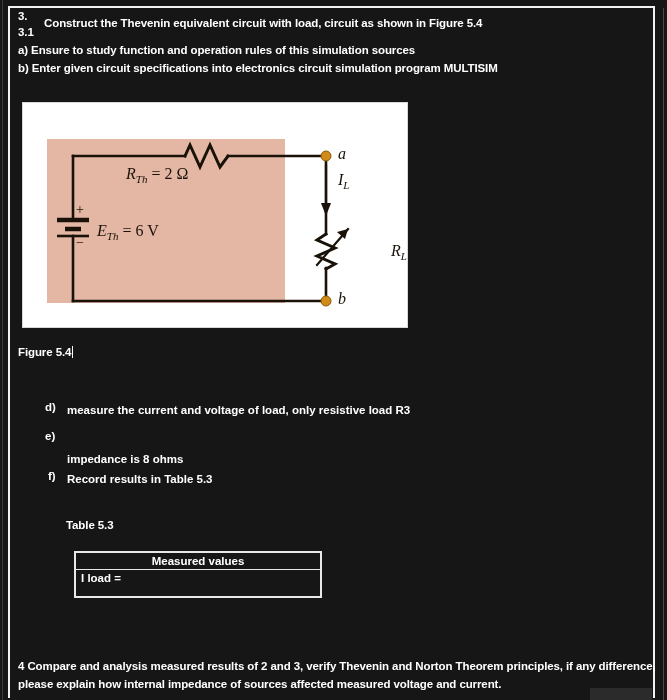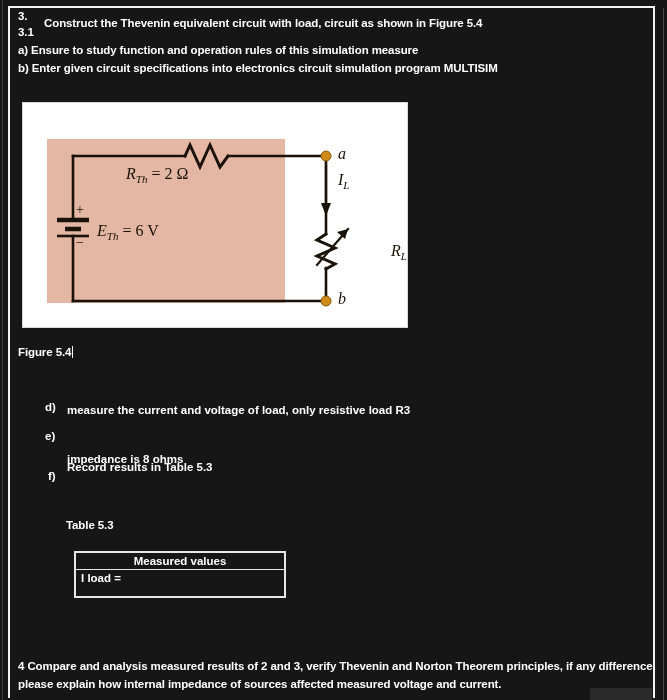--- a/index.html
+++ b/index.html
@@ -71,21 +71,21 @@
 
   .circuit-svg {
     position:absolute; left:0; top:0;
     width:386px; height:226px;
   }
 
   
   .tbl {
     position:absolute;
     left:74px; top:551px;
-    width:212px;
+    width:248px;
     border:2px solid #e8e8e8;
     border-collapse:collapse;
   }
   .tbl td {
     border:1px solid #e8e8e8;
     color:#ffffff;
     font-size:11.5px;
     font-weight:600;
     padding:2px 5px;
     vertical-align:top;
@@ -126,21 +126,21 @@
   <div class="rule-top"></div>
   <div class="rule-left"></div>
   <div class="rule-right"></div>
   <div class="bottom-smudge"></div>
 
   <div class="txt" style="left:18px; top:9px;">3.</div>
   <div class="txt" style="left:44px; top:9px;margin-top:7px;">Construct the Thevenin equivalent circuit with load, circuit as shown in Figure 5.4</div>
 
   <div class="txt" style="left:18px; top:25px;">3.1</div>
 
-  <div class="txt" style="left:18px; top:43px;">a) Ensure to study function and operation rules of this simulation measure</div>
+  <div class="txt" style="left:18px; top:43px;">a) Ensure to study function and operation rules of this simulation sources</div>
   <div class="txt" style="left:18px; top:61px;">b) Enter given circuit specifications into electronics circuit simulation program MULTISIM</div>
 
   <div class="figure-panel">
     <div class="pink-box"></div>
 
     <svg class="circuit-svg" viewBox="0 0 386 226">
       <g stroke="#1a1208" stroke-width="2.6" fill="none" stroke-linecap="square">
 
         <line x1="50" y1="53" x2="162" y2="53"></line>
 
@@ -218,21 +218,21 @@
 
 
   <div class="list-marker" style="left:45px; top:401px;">d)</div>
   <div class="list-item" style="left:67px; top:401px;">measure the current and voltage of load, only resistive load R3</div>
 
   <div class="list-marker" style="left:45px; top:430px;">e)</div>
 
   <div class="list-item" style="left:67px; top:450px;">impedance is 8 ohms</div>
 
   <div class="list-marker" style="left:48px; top:470px;">f)</div>
-  <div class="list-item" style="left:67px; top:458px;">Record results in Table 5.3</div>
+  <div class="list-item" style="left:67px; top:470px;">Record results in Table 5.3</div>
 
   <div class="txt" style="left:66px; top:518px; font-weight:700;">Table 5.3</div>
 
   <table class="tbl">
     <tbody>
         <tr>
       <td class="hdr">Measured values</td>
     </tr>
     <tr>
       <td class="cell">I load =</td>

